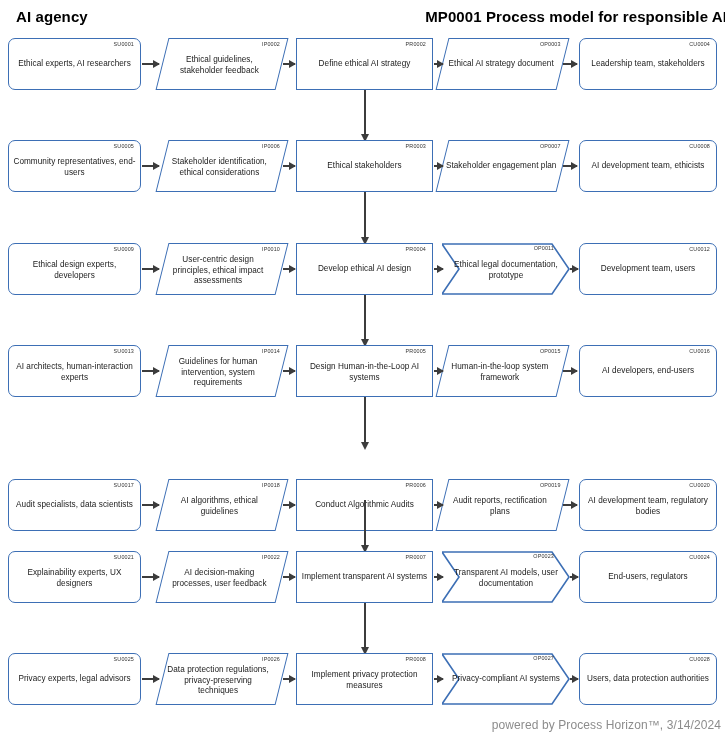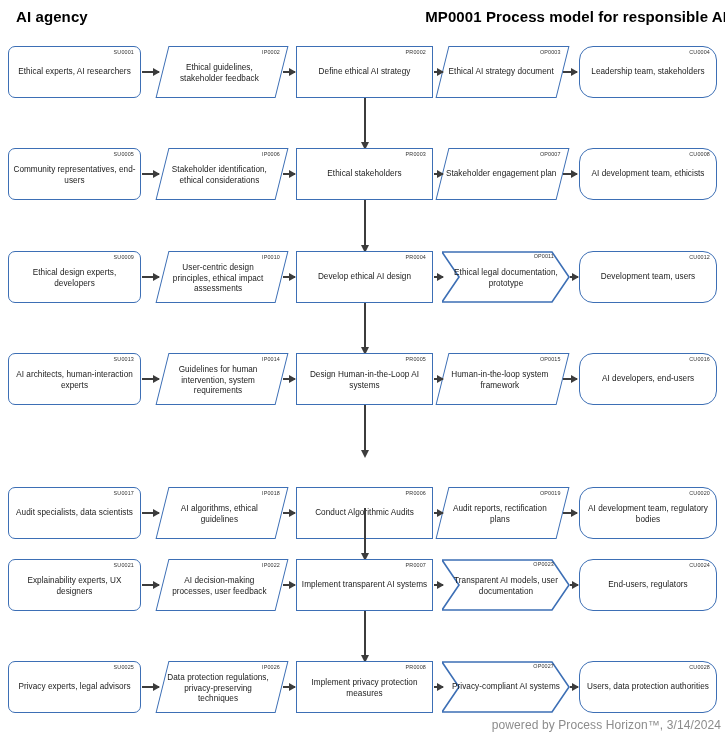--- a/index.html
+++ b/index.html
@@ -38,21 +38,21 @@
     top: 0;
     font-size: 15px;
     font-weight: bold;
     letter-spacing: .1px;
     text-align: right;
   }
 
   
   #canvas {
     position: absolute;
-    top: 36px;
+    top: 28px;
     left: 0;
     width: 725px;
     height: 680px;
   }
 
   .row {
     position: absolute;
     left: 0;
     width: 725px;
     height: 52px;
@@ -86,21 +86,21 @@
     color: #333333;
     letter-spacing: .15px;
   }
 
   
   .n-supplier, .n-customer {
     border: 1.3px solid #3d6fb5;
     border-radius: 7px;
   }
   .n-supplier { left: 8px;  width: 133px; }
-  .n-customer { left: 579px; width: 138px; border-radius: 14px; }
+  .n-customer { left: 579px; width: 138px; }
 
   
   .n-process {
     left: 296px;
     width: 137px;
     border: 1.4px solid #3d6fb5;
   }
 
   
   .n-input {

